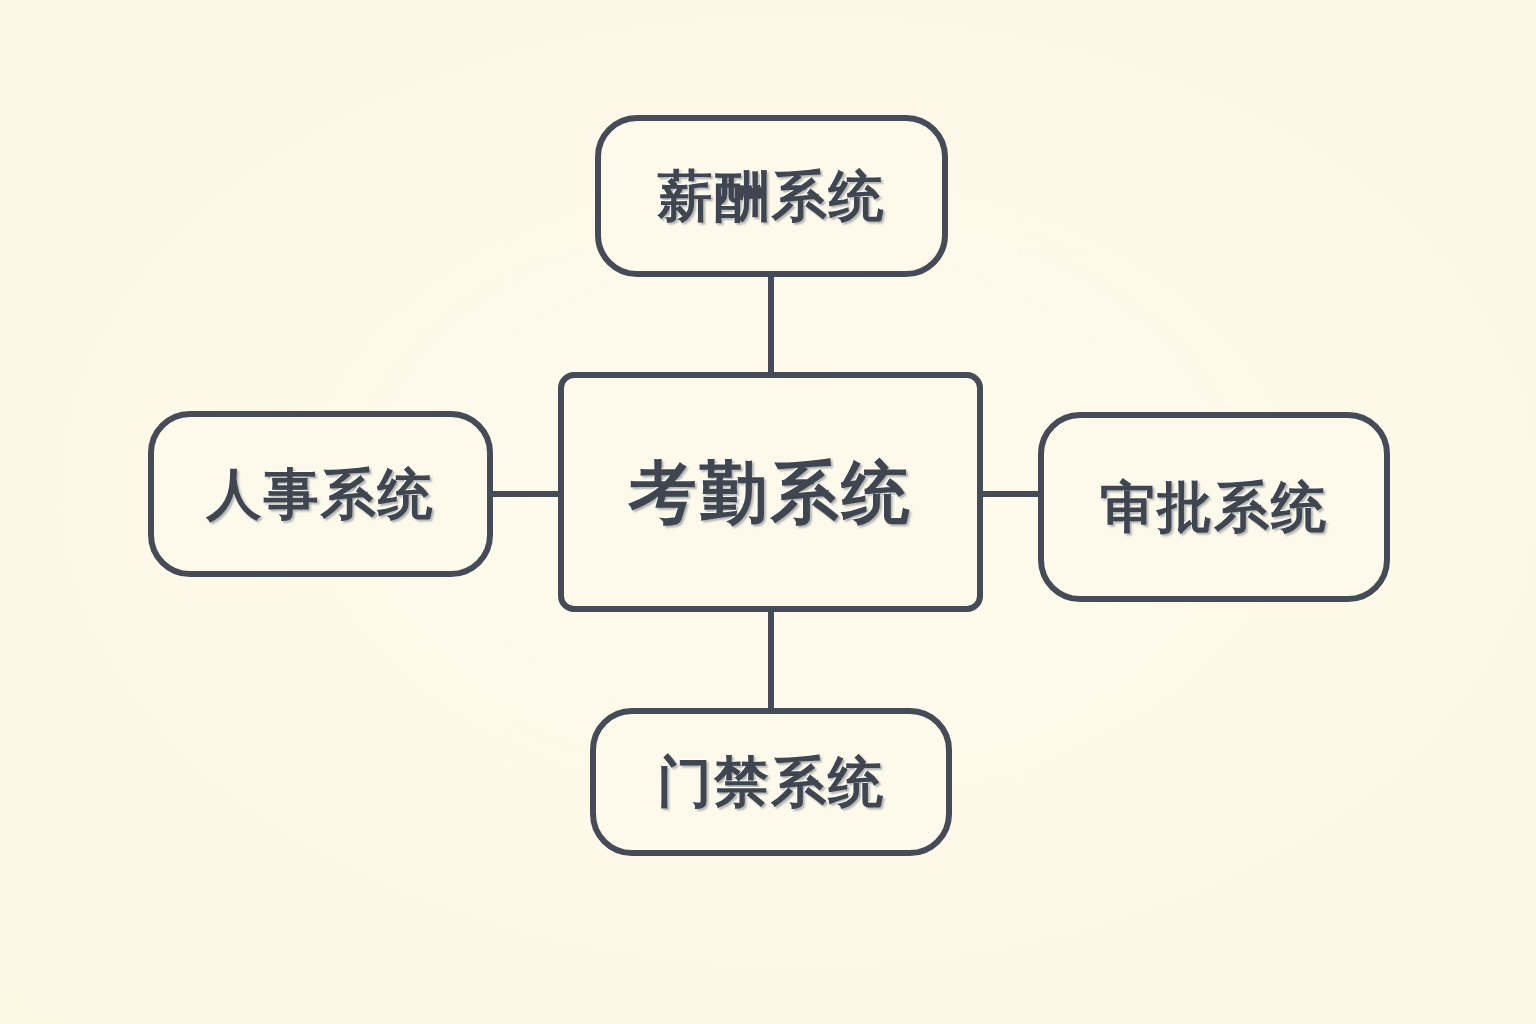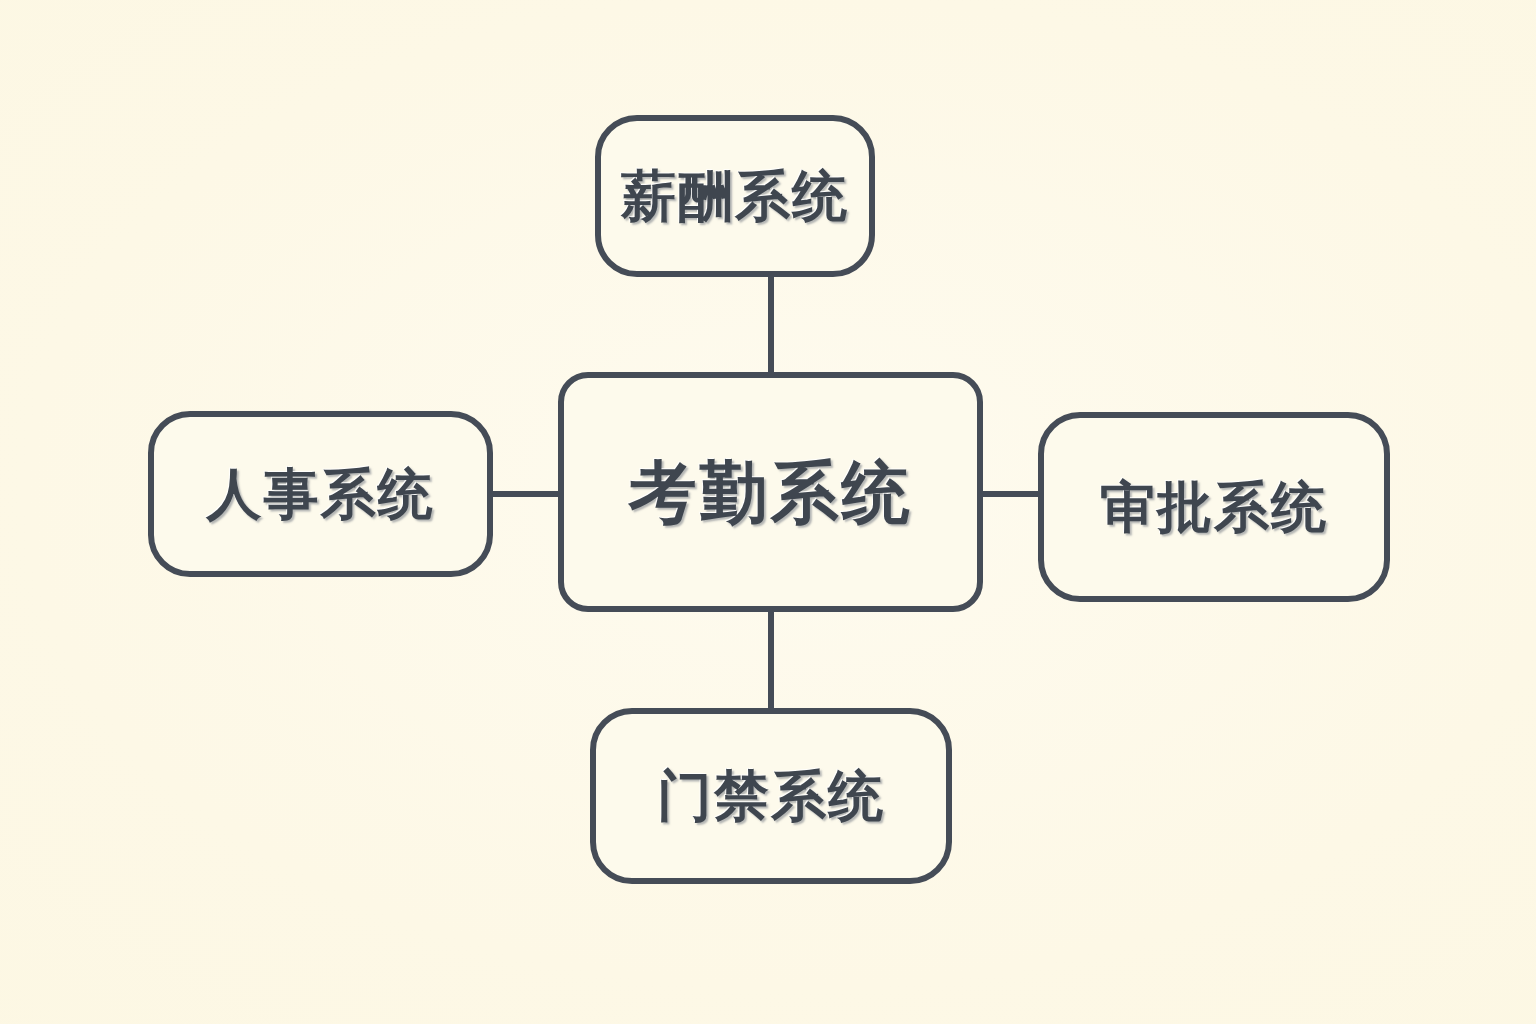--- a/index.html
+++ b/index.html
@@ -55,34 +55,34 @@
        2px  2px 2px rgba(120,125,135,0.55);
   }
 
   
   .node.peripheral .node-label {
     font-size: 55px;
   }
 
   
   .node.center {
-    border-radius: 30px;
+    border-radius: 16px;
     border-width: 6px;
   }
   .node.center .node-label {
     font-size: 68px;
     letter-spacing: 3px;
   }
 
   
-  #node-top    { left: 595px;  top: 115px;  width: 280px; height: 162px; align-items: center; }
+  #node-top    { left: 595px;  top: 115px;  width: 353px; height: 162px; align-items: center; }
   #node-left   { left: 148px;  top: 411px;  width: 345px; height: 166px; }
   #node-center { left: 558px;  top: 372px;  width: 425px; height: 240px; }
   #node-right  { left: 1038px; top: 412px;  width: 352px; height: 190px; }
-  #node-bottom { left: 590px;  top: 708px;  width: 362px; height: 176px; }
+  #node-bottom { left: 590px;  top: 708px;  width: 362px; height: 148px; }
 
   #connector-top-center    { left: 768px;  top: 272px; width: 6px;  height: 105px; }
   #connector-left-center   { left: 488px;  top: 491px; width: 75px; height: 6px;  }
   #connector-right-center  { left: 978px;  top: 491px; width: 65px; height: 6px;  }
   #connector-center-bottom { left: 768px;  top: 607px; width: 6px;  height: 106px; }
 </style>
 </head>
 <body>
 
 <div id="diagram-canvas">

